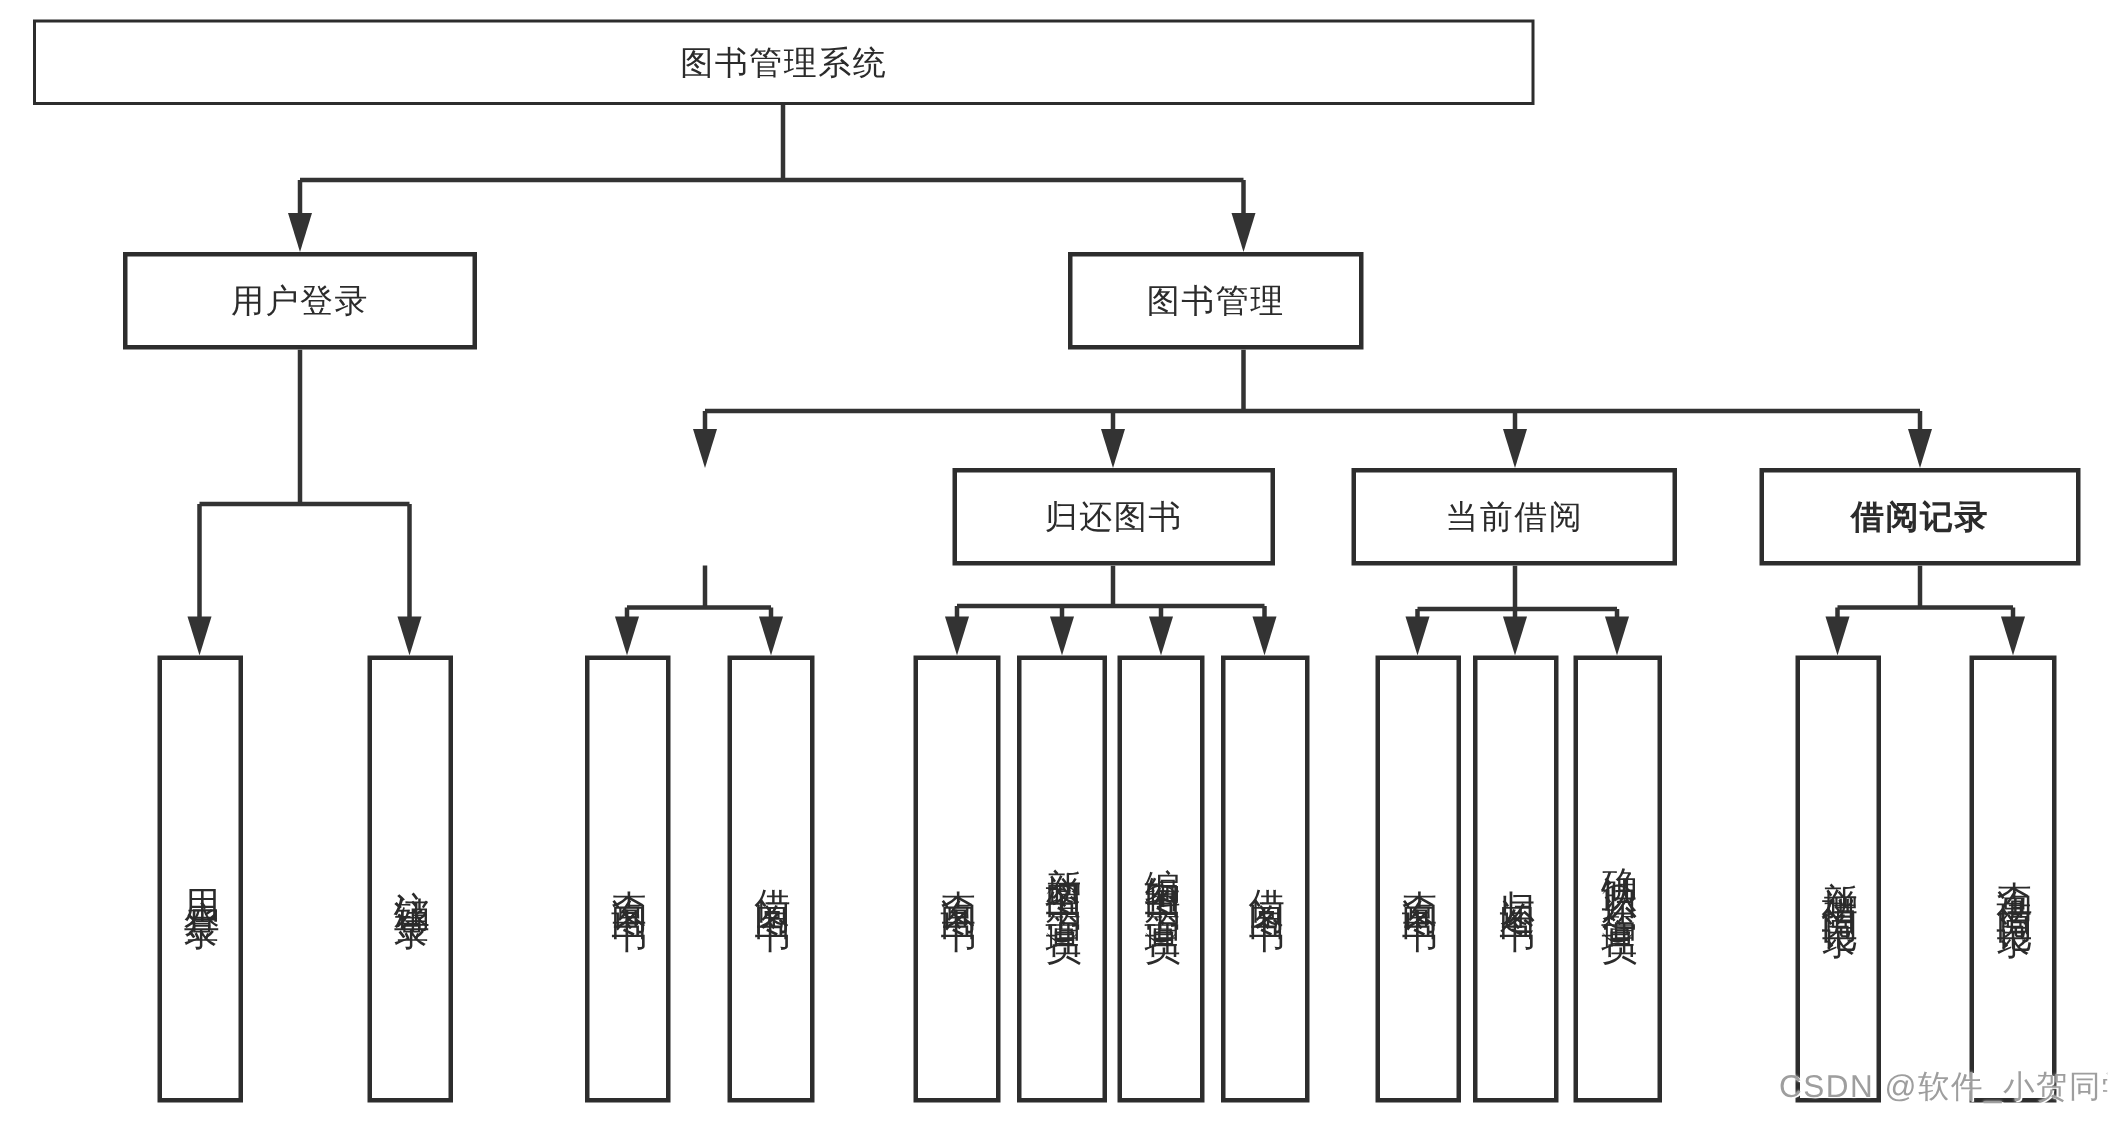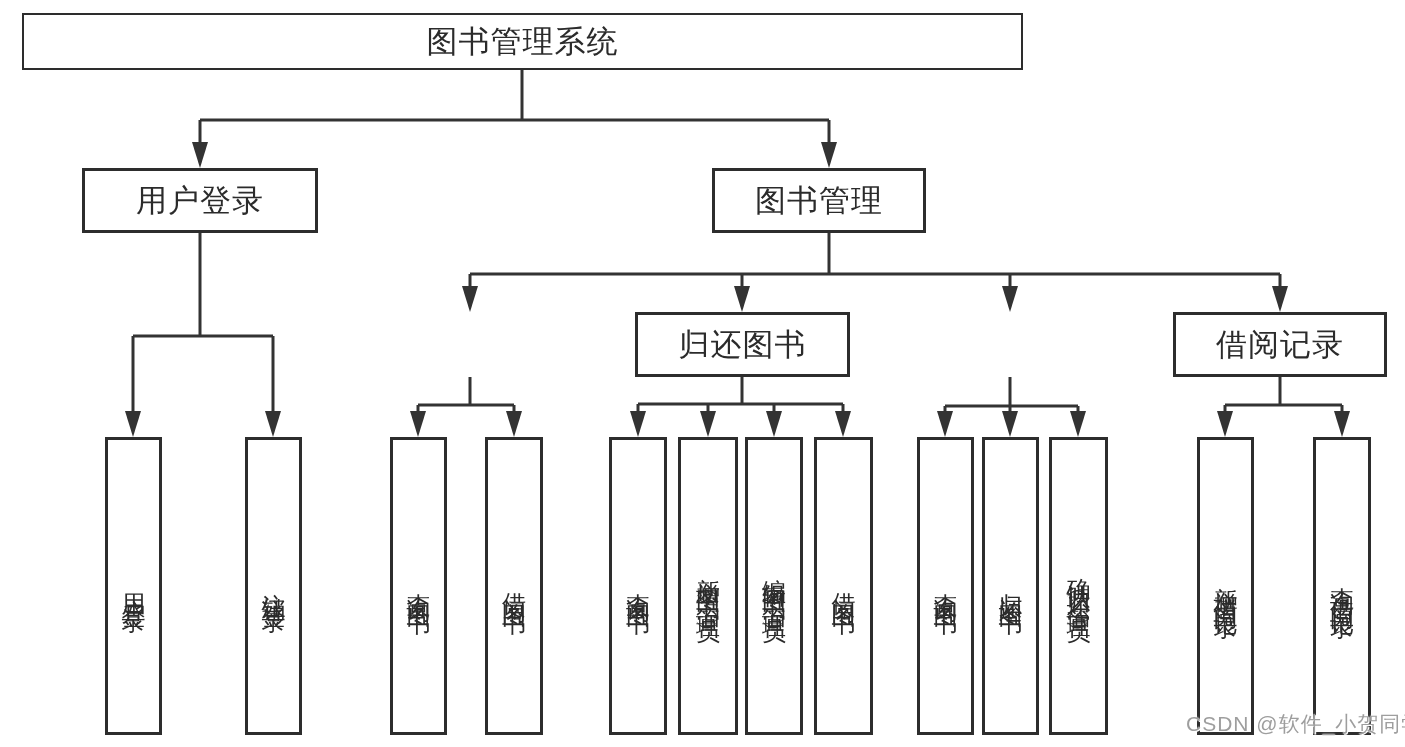--- a/index.html
+++ b/index.html
@@ -16,21 +16,21 @@
   .box {
     position: absolute;
     box-sizing: border-box;
     border: 3px solid #2d2d2d;
     background: #ffffff;
     display: flex;
     align-items: center;
     justify-content: center;
     color: #2b2b2b;
   }
-  .hbox { font-size: 31px; letter-spacing: 1px; }
+  .hbox { font-size: 22px; letter-spacing: 1px; }
   .vbox {
     writing-mode: vertical-rl;
     text-orientation: mixed;
     font-size: 24px;
     letter-spacing: 6px;
     line-height: 1;
   }
   .watermark {
     position: absolute;
     left: 1186px;
@@ -119,24 +119,25 @@
       <line x1="1225" y1="405" x2="1225" y2="413"></line>
       <polygon points="1217,411 1233,411 1225,437" fill="#333333" stroke="none"></polygon>
       <line x1="1342" y1="405" x2="1342" y2="413"></line>
       <polygon points="1334,411 1350,411 1342,437" fill="#333333" stroke="none"></polygon>
     </g>
   </svg>
 
   <div class="box hbox" style="left:22px; top:13px; width:1001px; height:57px; border-width:2px;">图书管理系统</div>
 
   <div class="box hbox" style="left:82px; top:168px; width:236px; height:65px;">用户登录</div>
-  <div class="box hbox" style="left:712px; top:168px; width:214px; height:65px;">图书管理</div>
+  <div class="box hbox" style="left:712px; top:168px; width:197px; height:65px;">图书管理</div>
 
   <div class="box hbox" style="left:635px; top:312px; width:215px; height:65px;">归还图书</div>
-  <div class="box hbox" style="left:1173px; top:312px; width:214px; height:65px;">借阅记录</div>
+  <div class="box hbox" style="left:901px; top:312px; width:217px; height:65px;">当前借阅</div>
+  <div class="box hbox" style="left:1173px; top:312px; width:214px; height:65px;font-weight:bold;">借阅记录</div>
 
   <div class="box vbox" style="left:105px; top:437px; width:57px; height:298px;">用户登录</div>
   <div class="box vbox" style="left:245px; top:437px; width:57px; height:298px;">注销登录</div>
 
   <div class="box vbox" style="left:390px; top:437px; width:57px; height:298px;">查询图书</div>
   <div class="box vbox" style="left:485px; top:437px; width:58px; height:298px;">借阅图书</div>
 
   <div class="box vbox" style="left:609px; top:437px; width:58px; height:298px;">查询图书</div>
   <div class="box vbox" style="left:678px; top:437px; width:60px; height:298px;">新增图书（管理员）</div>
   <div class="box vbox" style="left:745px; top:437px; width:58px; height:298px;">编辑图书（管理员）</div>

